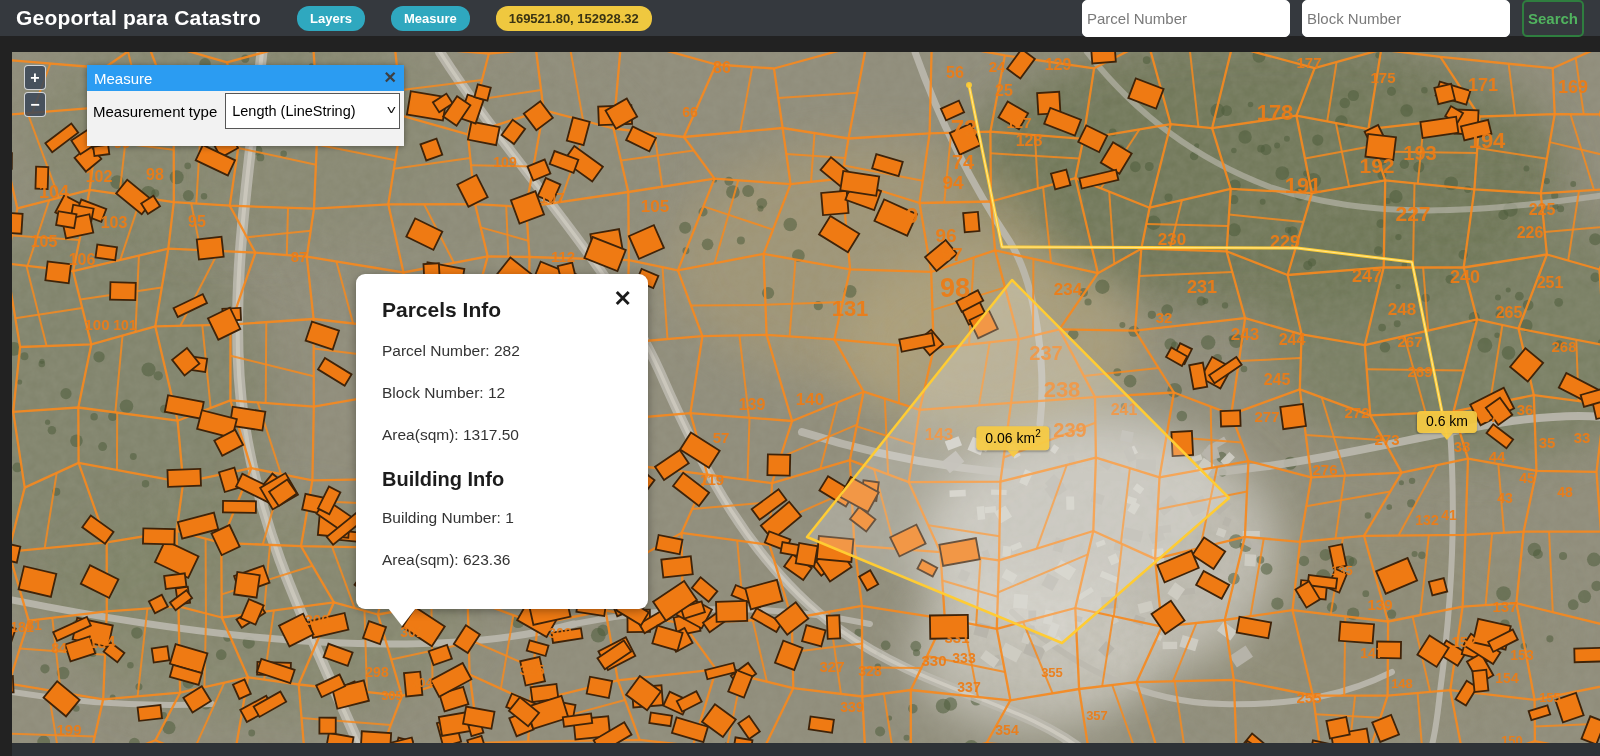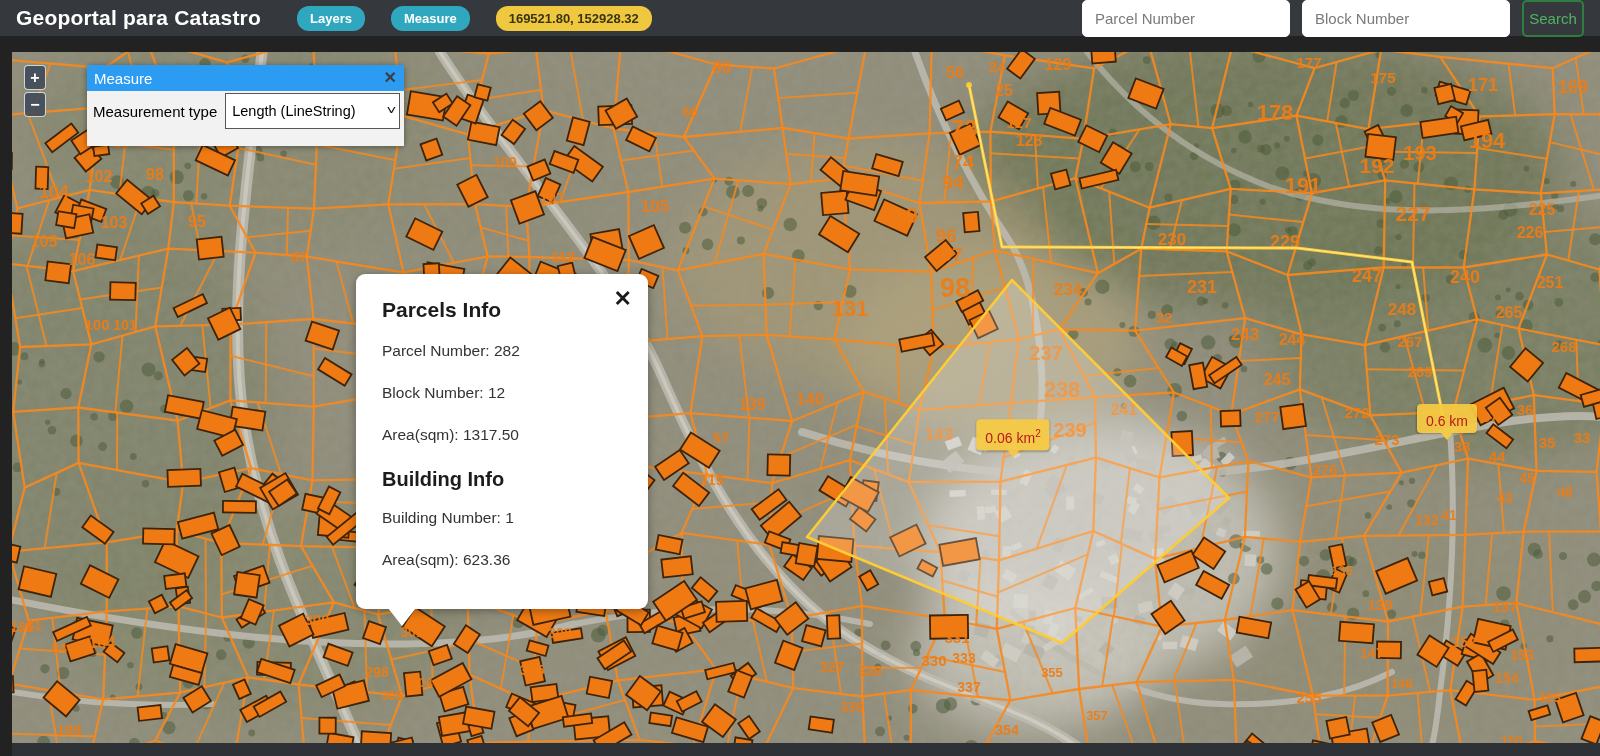--- a/index.html
+++ b/index.html
@@ -11,26 +11,26 @@
   .topbar { position:absolute; left:0; top:0; width:1600px; height:36px;
     background:#35393e; display:flex; align-items:center; z-index:50; }
   .topbar .title { color:#fff; font-size:21px; font-weight:600; letter-spacing:.2px;
     margin-left:16px; margin-right:36px; white-space:nowrap; }
   .pill { border:none; border-radius:12px; font-size:13px; font-weight:700;
     padding:5px 13px; margin-right:26px; cursor:pointer; white-space:nowrap; }
   .pill.teal { background:#2fa8bf; color:#fff; }
   .pill.coords { background:#efc83f; color:#3a3413; font-weight:700; cursor:default; margin-right:0; }
   .spacer { flex:1; }
   .hdr-input { width:208px; height:37px; border:1px solid #fff; border-radius:5px;
-    background:#fff; font-size:15px; padding:0 12px; margin-right:12px;
+    background:#fff; font-size:15px; padding:0 4px; margin-right:12px;
     font-family:"Liberation Sans", sans-serif; color:#222; }
   .hdr-input::placeholder { color:#7a7a7a; }
   .search-btn { width:62px; height:37px; margin-right:16px; background:transparent;
     border:2px solid #2f7e3f; border-radius:5px; color:#51b35f; font-size:15px;
-    font-weight:400; cursor:pointer; font-family:"Liberation Sans", sans-serif; }
+    font-weight:700; cursor:pointer; font-family:"Liberation Sans", sans-serif; }
 
   
   .map { position:absolute; left:12px; top:52px; width:1600px; height:704px; background:#8f8c7a; }
   #map-svg { position:absolute; left:0; top:0; width:1600px; height:704px; display:block; }
 
   .bottom-strip { position:absolute; left:0; bottom:0; width:1600px; height:13px;
     background:#2e3236; z-index:20; }
 
   
   .zoomctl { position:absolute; left:12px; top:13px; z-index:30; display:flex;
@@ -62,21 +62,21 @@
   .popup::after { content:""; position:absolute; left:32px; bottom:-17px;
     border:14px solid transparent; border-top:18px solid #fff; border-bottom:0; }
   .popup .close { position:absolute; right:16px; top:14px; font-size:22px; font-weight:700;
     color:#1a1a1a; cursor:pointer; line-height:1; }
   .popup h2 { font-size:21px; color:#1c1c1c; margin:0 0 20px; font-weight:700; }
   .popup h3 { font-size:20px; color:#1c1c1c; margin:4px 0 18px; font-weight:700; }
   .popup p { font-size:15.5px; color:#333; margin:0 0 24px; }
 
   
   .meas-tip { position:absolute; transform:translate(-50%,-100%); z-index:25;
-    background:rgba(246,202,66,.93); color:#b91c1c; font-size:14px; padding:9px 9px 4px;
+    background:rgba(246,202,66,.93); color:#000000; font-size:14px; padding:2px 9px 4px;
     border-radius:4px; white-space:nowrap; box-shadow:0 1px 2px rgba(0,0,0,.25); }
   .meas-tip::after { content:""; position:absolute; left:50%; bottom:-7px; margin-left:-6px;
     border:6px solid transparent; border-top:7px solid rgba(246,202,66,.93); border-bottom:0; }
   .meas-tip sup { font-size:10px; }
 </style>
 </head>
 <body>
 
 <div class="app">
 

